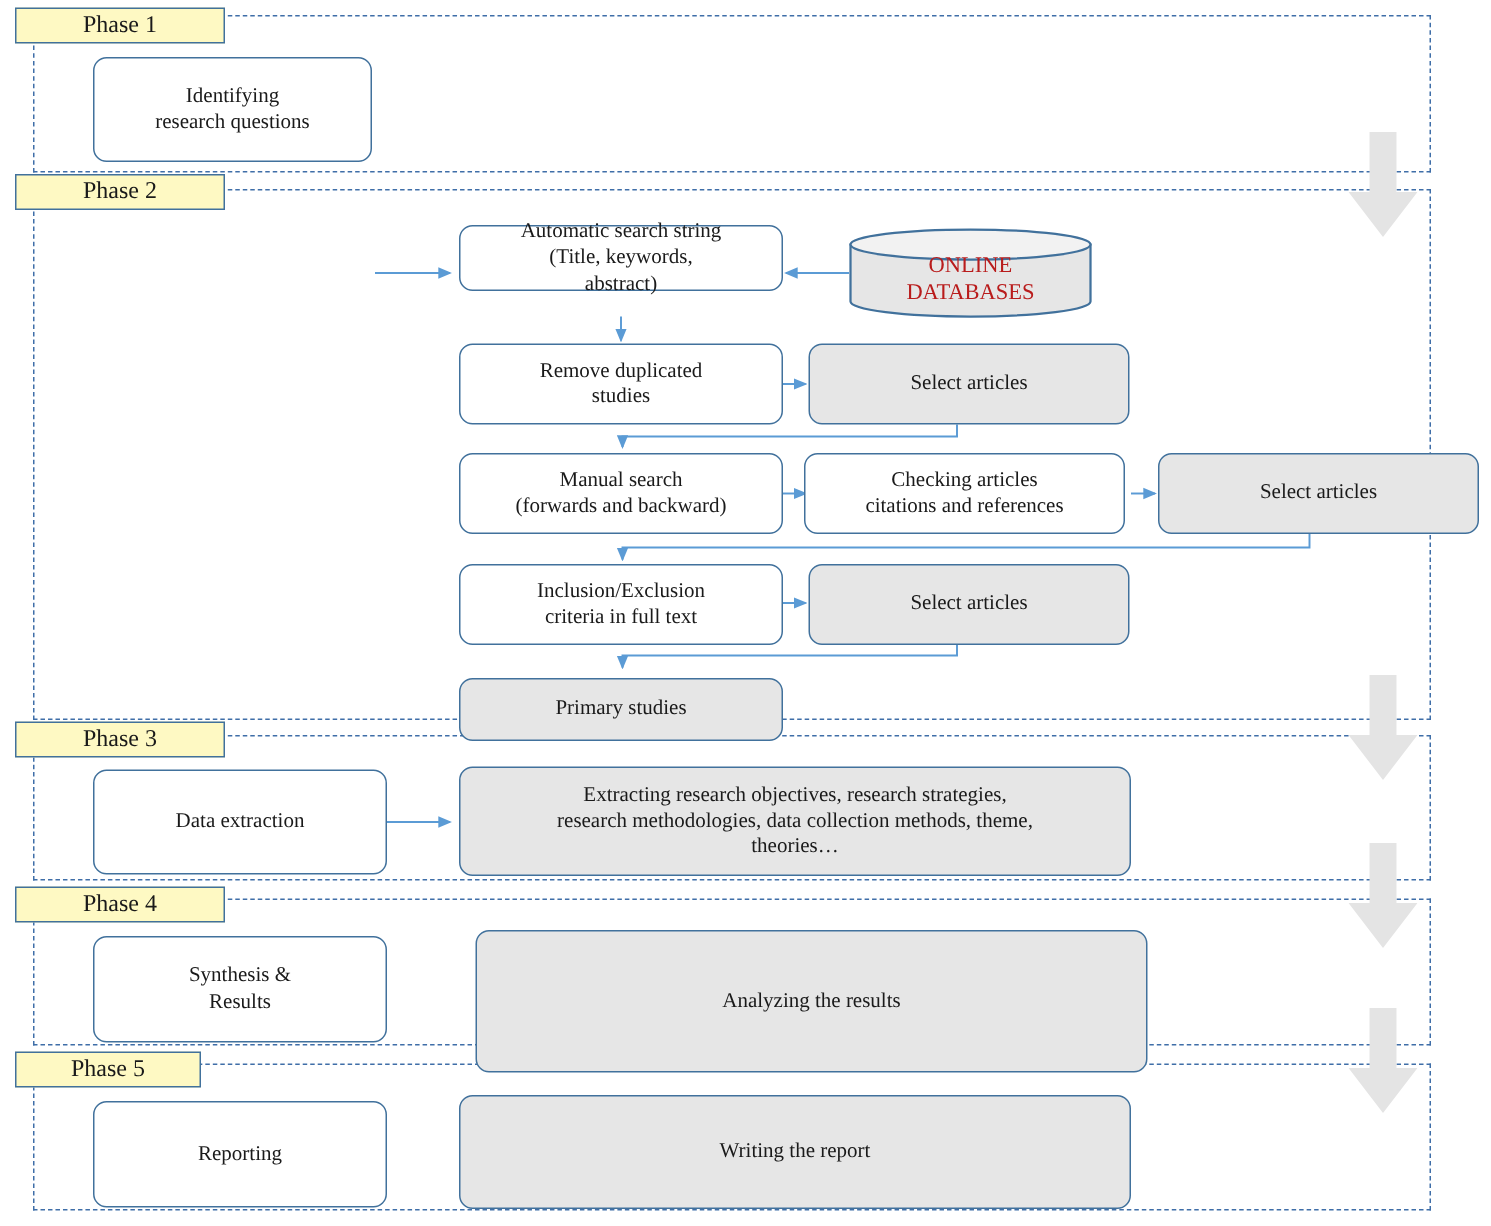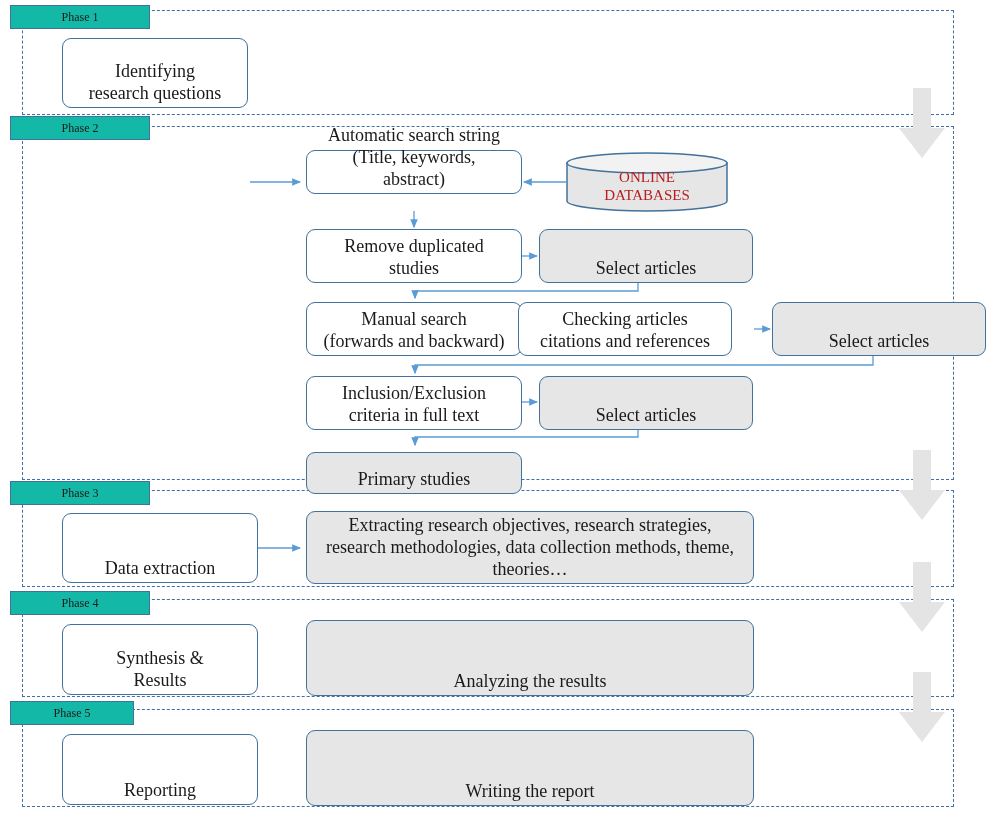--- a/index.html
+++ b/index.html
@@ -1,27 +1,27 @@
 <!DOCTYPE html>
 <html><head>
 <meta charset="utf-8">
 <style>
   html,body{margin:0;padding:0;background:#ffffff;}
   body{font-family:"Liberation Serif", serif;}
   #stage{position:relative;width:994px;height:817px;background:#fff;overflow:hidden;}
 
   
   .phase-box{position:absolute;border:1.6px dashed #3f6ea8;box-sizing:border-box;background:transparent;}
-  .phase-tab{position:absolute;background:#14b8a6;border:1.3px solid #41719c;box-sizing:border-box;
-             display:flex;align-items:center;justify-content:center;font-size:12px;color:#1a1a1a;z-index:6;}
+  .phase-tab{position:absolute;background:#fef9c3;border:1.3px solid #41719c;box-sizing:border-box;
+             display:flex;align-items:center;justify-content:center;font-size:16px;color:#1a1a1a;z-index:6;}
 
   
   .node{position:absolute;box-sizing:border-box;border:1.5px solid #41719c;border-radius:9px;
-        display:flex;align-items:flex-end;justify-content:center;text-align:center;
-        font-size:18px;line-height:1.22;color:#1a1a1a;z-index:5;padding:2px 6px;}
+        display:flex;align-items:center;justify-content:center;text-align:center;
+        font-size:14px;line-height:1.22;color:#1a1a1a;z-index:5;padding:2px 6px;}
   .node.white{background:#ffffff;}
   .node.gray{background:#e6e6e6;}
   .node .txt{display:block;width:100%;}
 
   
   .cyl{position:absolute;z-index:5;}
   .cyl svg{display:block;}
   .cyl .cyl-label{position:absolute;left:0;top:0;width:100%;height:100%;
      display:flex;align-items:center;justify-content:center;text-align:center;
      font-size:15px;line-height:1.2;color:#b91c1c;padding-top:7px;box-sizing:border-box;}
@@ -134,21 +134,21 @@
   </div>
 
   <div class="node gray" style="left:539px;top:229px;width:214px;height:54px;">
     <span class="txt">Select articles</span>
   </div>
 
   <div class="node white" style="left:306px;top:302px;width:216px;height:54px;">
     <span class="txt">Manual search<br>(forwards and backward)</span>
   </div>
 
-  <div class="node white" style="left:518px;top:302px;width:214px;height:54px;">
+  <div class="node white" style="left:536px;top:302px;width:214px;height:54px;">
     <span class="txt">Checking articles<br>citations and references</span>
   </div>
 
   <div class="node gray" style="left:772px;top:302px;width:214px;height:54px;">
     <span class="txt">Select articles</span>
   </div>
 
   <div class="node white" style="left:306px;top:376px;width:216px;height:54px;">
     <span class="txt">Inclusion/Exclusion<br>criteria in full text</span>
   </div>
@@ -166,21 +166,21 @@
   </div>
 
   <div class="node gray" style="left:306px;top:511px;width:448px;height:73px;">
     <span class="txt">Extracting research objectives, research strategies,<br>research methodologies, data collection methods, theme,<br>theories…</span>
   </div>
 
   <div class="node white" style="left:62px;top:624px;width:196px;height:71px;">
     <span class="txt">Synthesis &amp;<br>Results</span>
   </div>
 
-  <div class="node gray" style="left:306px;top:620px;width:448px;height:76px;">
+  <div class="node gray" style="left:317px;top:620px;width:448px;height:95px;">
     <span class="txt">Analyzing the results</span>
   </div>
 
   <div class="node white" style="left:62px;top:734px;width:196px;height:71px;">
     <span class="txt">Reporting</span>
   </div>
 
   <div class="node gray" style="left:306px;top:730px;width:448px;height:76px;">
     <span class="txt">Writing the report</span>
   </div>

